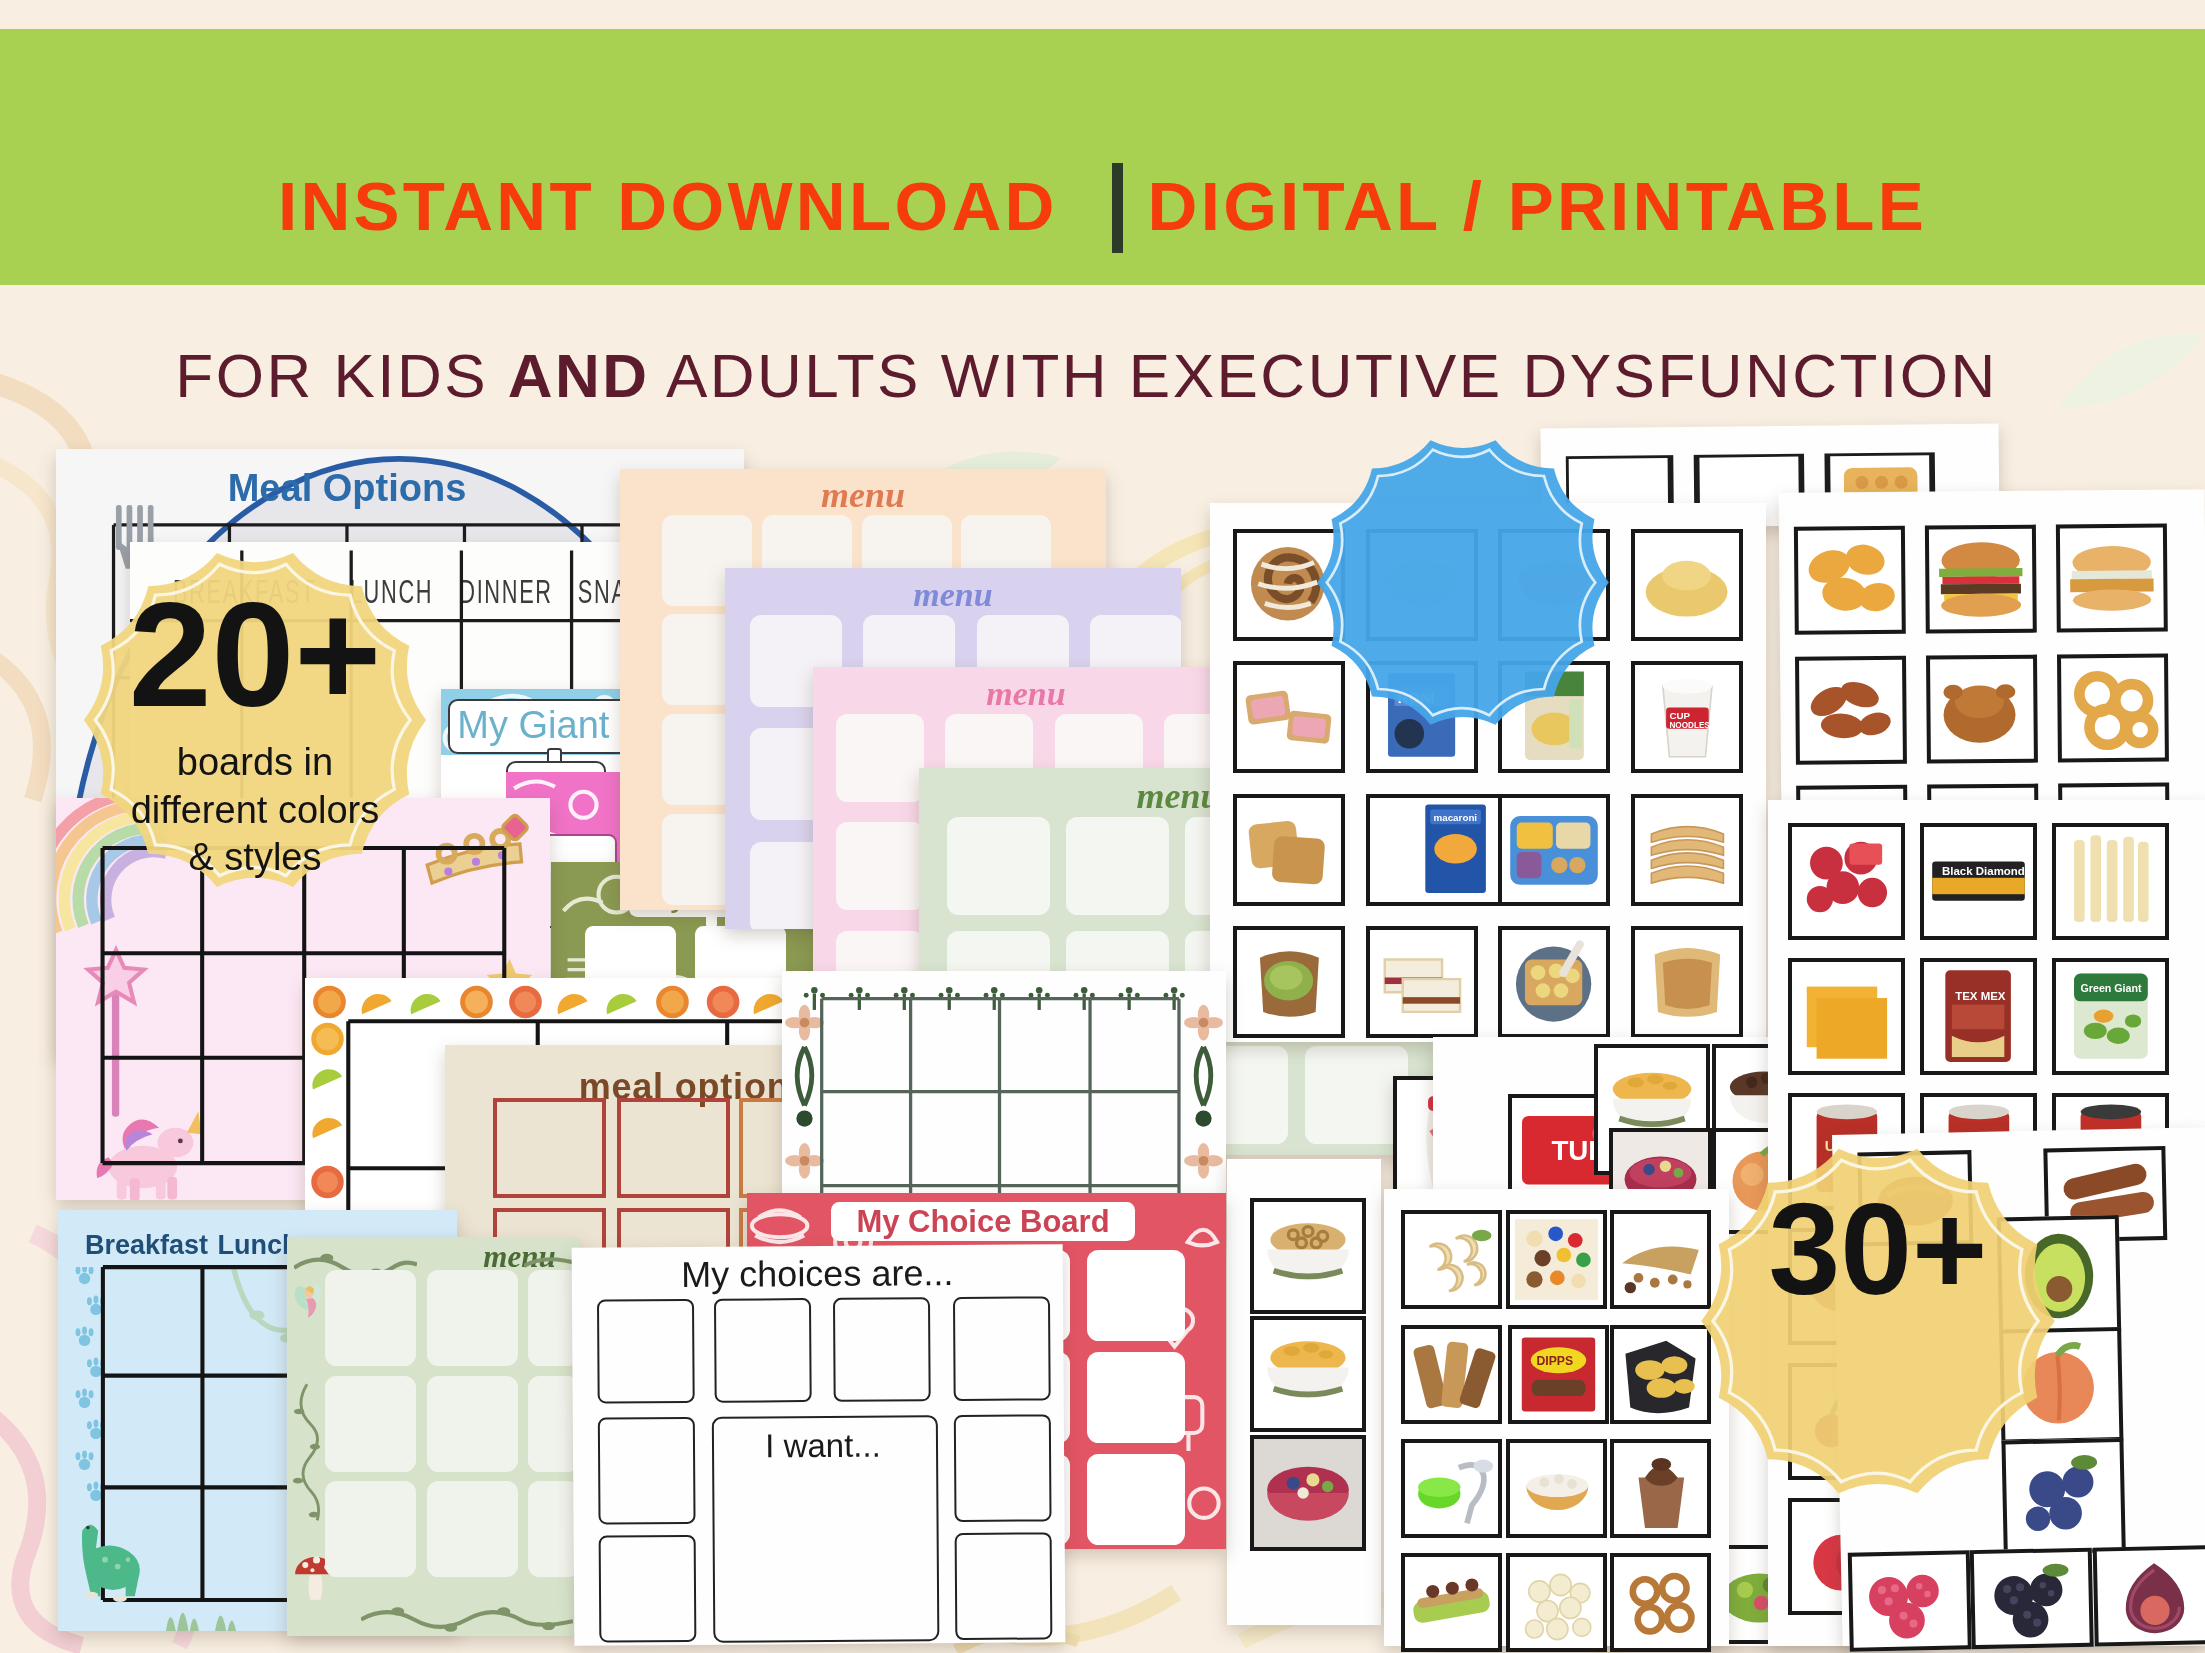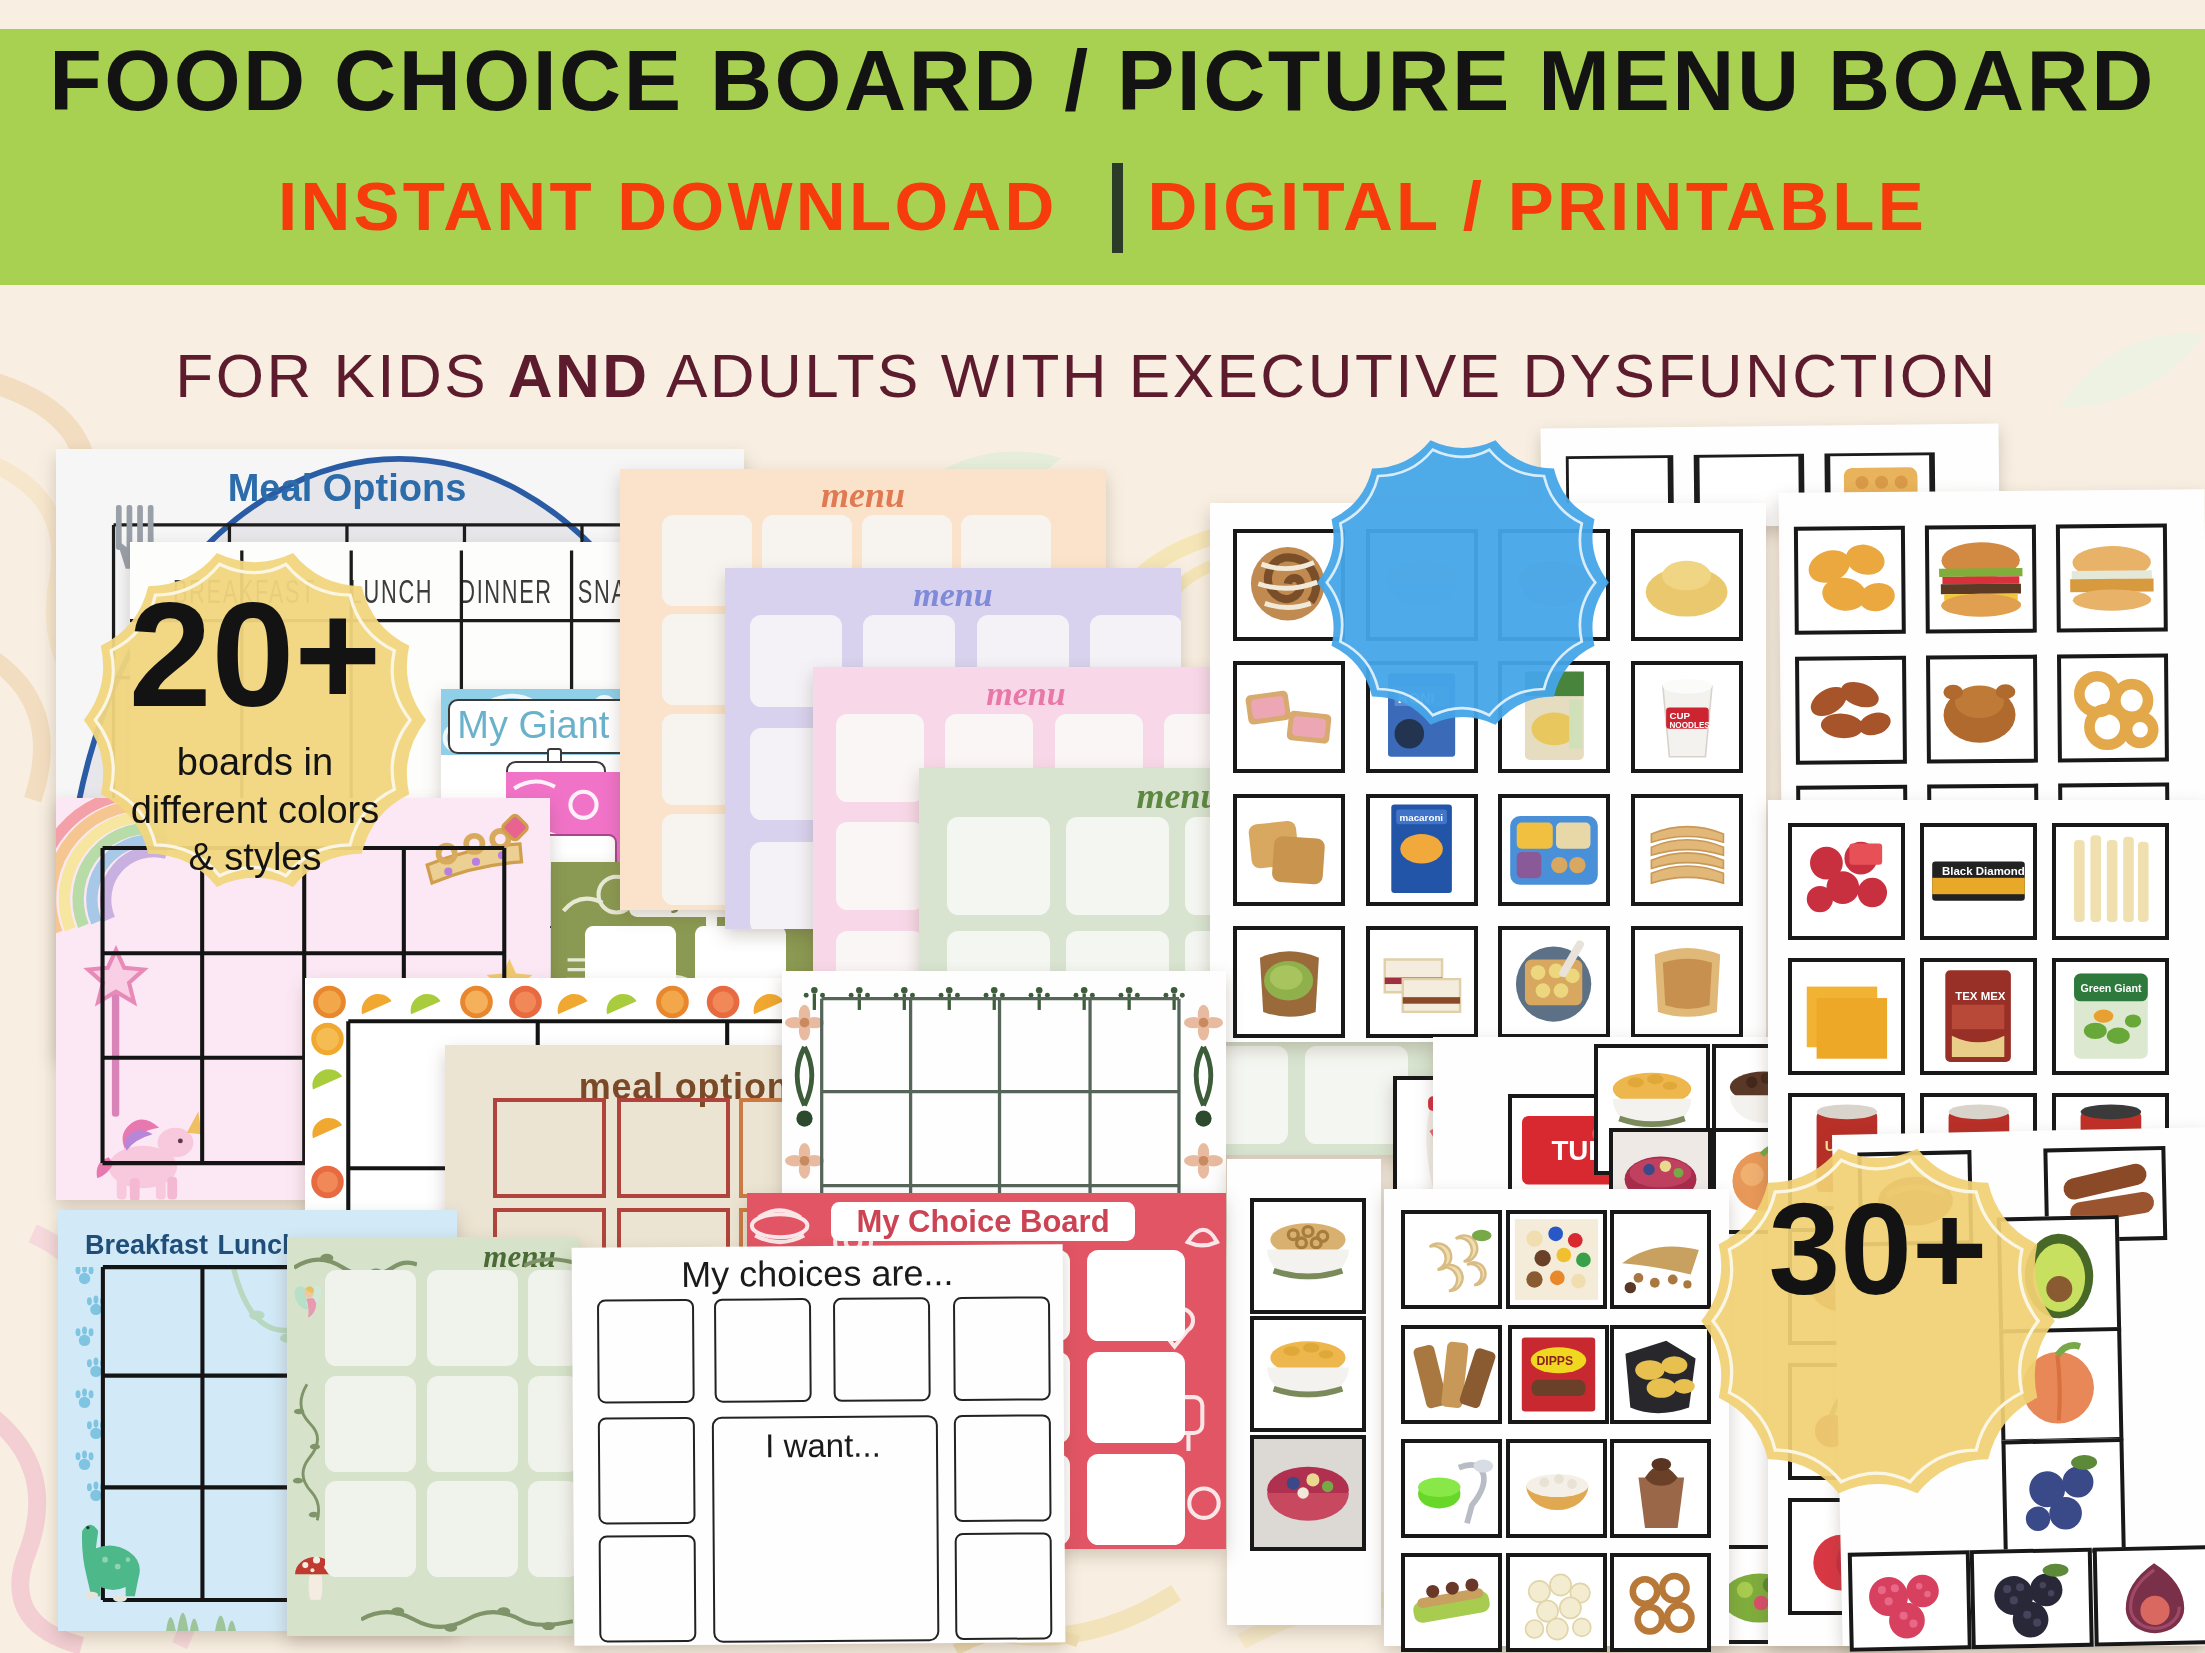--- a/index.html
+++ b/index.html
@@ -45,21 +45,20 @@
 <svg class="abs" style="left:890px;top:425px;" width="180" height="98" viewBox="0 0 220 120">
   <path d="M10 100 Q 90 10 210 40 Q 130 110 10 100 Z" fill="#e6eedb"></path>
 </svg>
 
 <svg class="abs" style="left:2058px;top:310px;" width="147" height="114" viewBox="0 0 180 140">
   <path d="M0 120 Q 70 20 180 30 Q 110 120 0 120 Z" fill="#edf2e3"></path>
 </svg>
 
 <div class="abs" style="left:0;top:29px;width:2205px;height:256px;background:#a8d051;"></div>
 
-<div class="abs" style="left:0;top:31px;width:2205px;text-align:center;font-size:86px;font-weight:bold;color:#131313;letter-spacing:2.5px;">FOOD CHOICE BOARD / PICTURE MENU BOARD</div>
 
 <div class="abs" style="left:0;top:167px;width:2205px;text-align:center;font-size:69px;font-weight:bold;color:#f63c0c;letter-spacing:3.3px;">INSTANT DOWNLOAD&nbsp;&nbsp;&nbsp;&nbsp;DIGITAL / PRINTABLE</div>
 
 <div class="abs" style="left:1112px;top:163px;width:10.6px;height:90px;background:#2c3a28;"></div>
 
 <div class="abs" style="left:0;top:340px;width:2173px;text-align:center;font-size:62px;color:#5c1c2e;letter-spacing:2.5px;">FOR KIDS <b>AND</b> ADULTS WITH EXECUTIVE DYSFUNCTION</div>
 
 <div class="board" id="boardA" style="left:56px;top:449px;width:688px;height:608px;background:#f6f6f7;overflow:hidden;">
 
   <svg class="abs" style="left:0;top:0;" width="688" height="608" viewBox="0 0 842 745">
@@ -403,21 +402,21 @@
         </svg>
   </div>
 
   <div class="cell" style="left:23px;top:291px;width:104px;height:104px;">
     <svg width="104" height="104" viewBox="0 0 127 127">
           <rect x="16" y="30" width="58" height="54" rx="10" fill="#d9a860" transform="rotate(-6 45 57)"></rect>
           <rect x="44" y="48" width="62" height="56" rx="10" fill="#c9954e" transform="rotate(4 75 76)"></rect>
         </svg>
   </div>
 
-  <div class="cell" style="left:156px;top:291px;width:104px;height:104px;">
+  <div class="cell" style="left:156px;top:291px;width:104px;height:104px;padding-left:34px;">
     <svg width="104" height="104" viewBox="0 0 127 127">
           <rect x="26" y="8" width="74" height="108" rx="4" fill="#2255a8"></rect>
           <ellipse cx="63" cy="62" rx="26" ry="18" fill="#f2a93c"></ellipse>
           <rect x="32" y="14" width="62" height="18" fill="#3f74c8" rx="3"></rect>
           <text x="36" y="28" font-size="12" fill="#fff" font-family="Liberation Sans" font-weight="bold">macaroni</text>
         </svg>
   </div>
 
   <div class="cell" style="left:288px;top:291px;width:104px;height:104px;">
     <svg width="104" height="104" viewBox="0 0 127 127">

